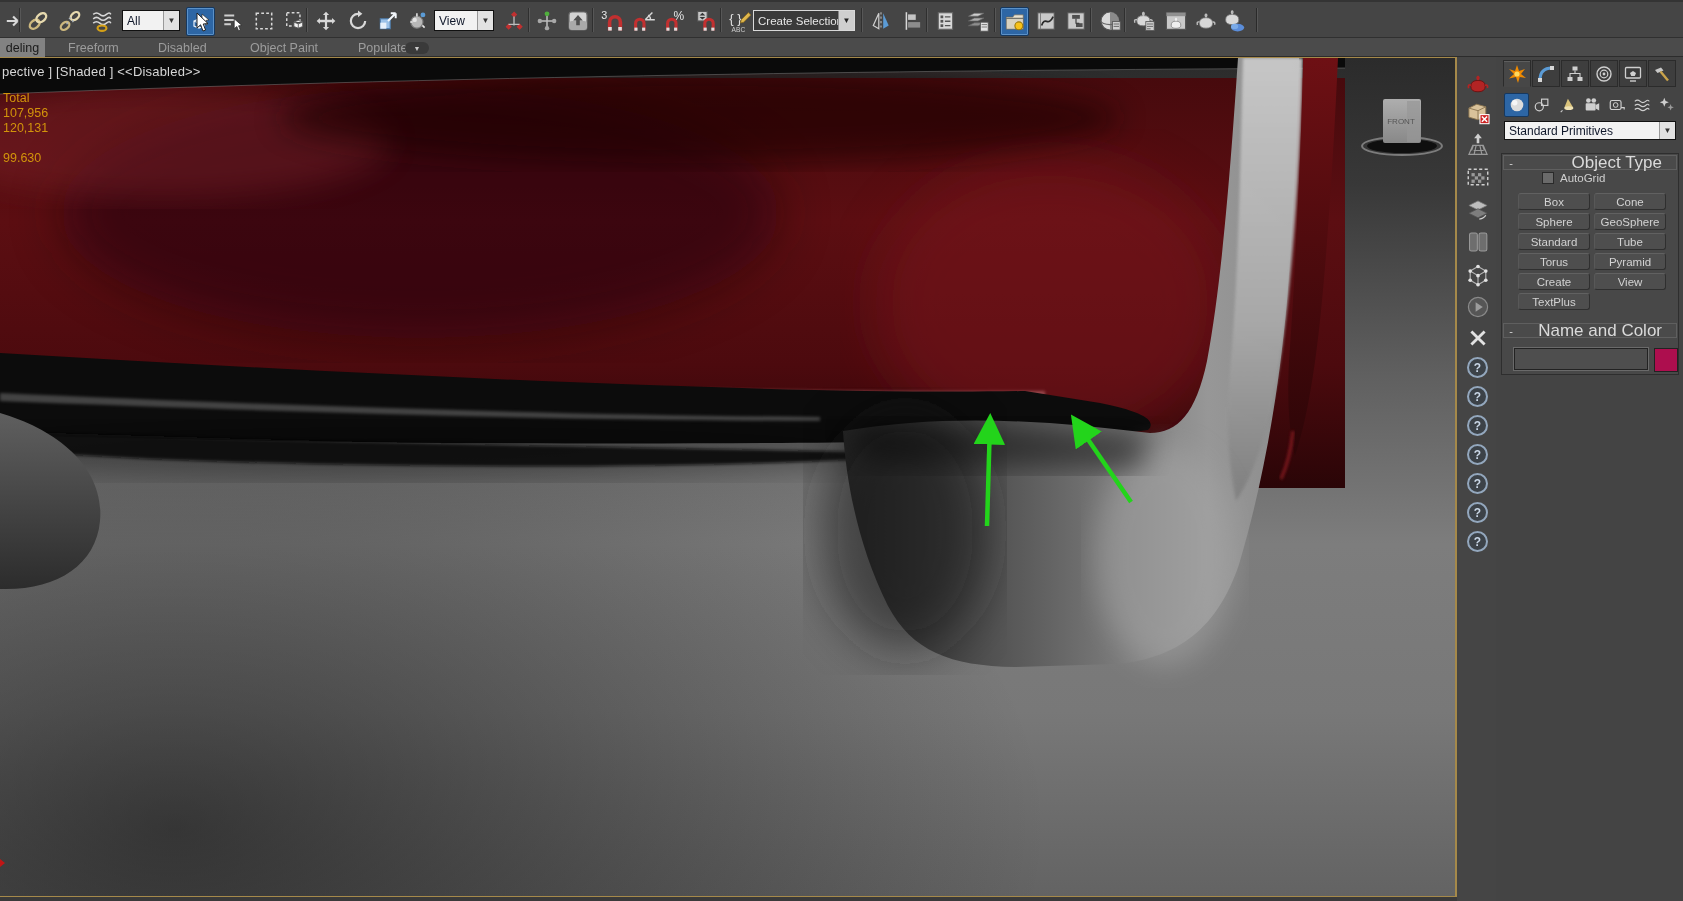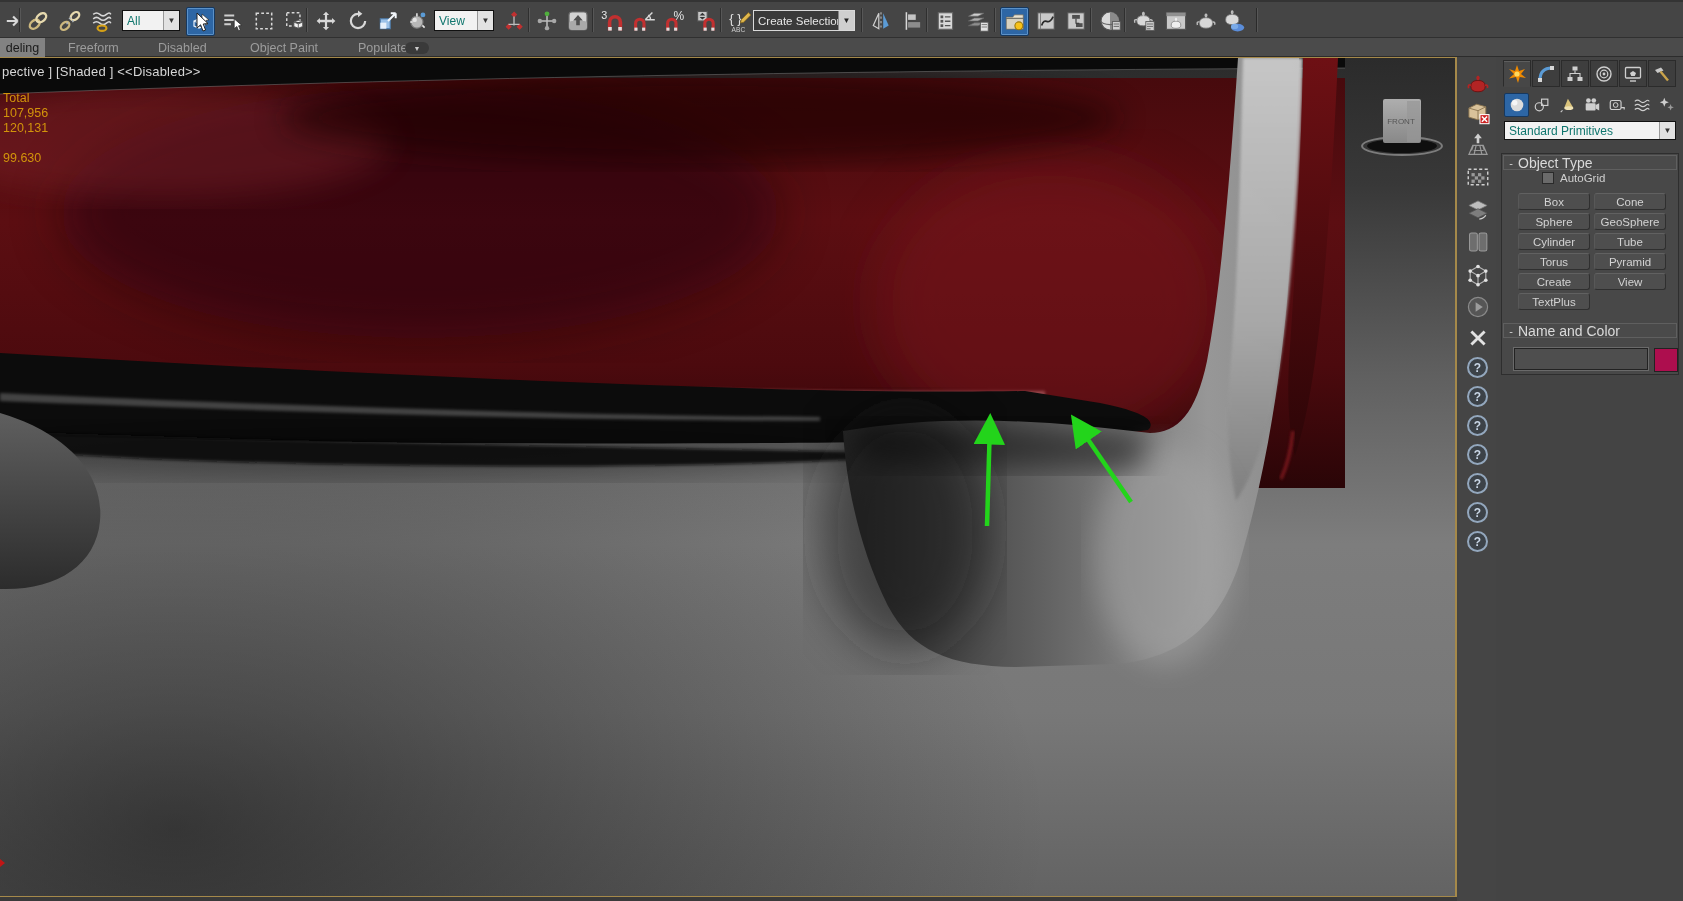--- a/index.html
+++ b/index.html
@@ -4,21 +4,21 @@
 <style>
   html,body{margin:0;padding:0;background:#2e2e2e;}
   #root{position:relative;width:1683px;height:901px;background:#444;font-family:"Liberation Sans",sans-serif;overflow:hidden;}
   
   #main-toolbar{position:absolute;left:0;top:0;width:1683px;height:38px;background:#454545;border-top:2px solid #343434;border-bottom:1px solid #303030;box-sizing:border-box;}
   .tbi{position:absolute;top:5px;width:27px;height:27px;display:flex;align-items:center;justify-content:center;border-radius:2px;}
   .tbi svg{display:block;}
   .tbi.active{background:#2d66a5;border:1px solid #16385f;box-shadow:inset 0 0 0 1px #5b91c8;}
   .tbsep{position:absolute;top:6px;width:1px;height:24px;background:#2f2f2f;border-right:1px solid #575757;}
   .combo{position:absolute;top:8px;height:21px;background:#f2f2f2;border:1px solid #111;display:flex;align-items:center;box-sizing:border-box;}
-  .combo .cval{flex:1;padding:0 4px;font-size:12px;color:#0f766e;white-space:nowrap;overflow:hidden;}
+  .combo .cval{flex:1;padding:0 4px;font-size:12px;color:#0f172a;white-space:nowrap;overflow:hidden;}
   .combo .chev{width:15px;height:100%;display:flex;align-items:center;justify-content:center;font-size:8px;color:#333;border-left:1px solid #999;background:#e2e2e2;}
   .combo.dark{background:#3a3a3a;border:1px solid #d9d9d9;}
   .combo.dark .cval{color:#e6e6e6;font-size:11.5px;}
   .combo.dark .chev{background:#cfcfcf;color:#222;border-left:1px solid #888;}
   
   #ribbon{position:absolute;left:0;top:38px;width:1683px;height:19px;background:#4b4b4b;border-bottom:1px solid #2c2c2c;box-sizing:border-box;}
   .rtab{position:absolute;top:0;height:19px;display:flex;align-items:center;justify-content:center;font-size:12.5px;color:#9c9c9c;padding:0 10px;}
   .rtab.active{background:#828282;color:#1a1a1a;}
   #ribbon-overflow{position:absolute;left:405px;top:4px;width:24px;height:12px;background:#3a3a3a;border-radius:6px;display:flex;align-items:center;justify-content:center;color:#ccc;font-size:7px;}
   
@@ -34,21 +34,21 @@
   
   #cmd-panel{position:absolute;left:1497px;top:57px;width:186px;height:844px;background:#444;}
   .ptab{position:absolute;top:3px;width:28px;height:27px;background:#3e3e3e;border:1px solid #2b2b2b;display:flex;align-items:center;justify-content:center;box-sizing:border-box;}
   .ptab.active{background:#474747;border-bottom:1px solid #474747;box-shadow:inset 0 1px 0 #5e5e5e;}
   .psub{position:absolute;top:36px;width:25px;height:24px;display:flex;align-items:center;justify-content:center;border-radius:2px;}
   .psub.active{background:#2d66a5;border:1px solid #16385f;box-sizing:border-box;}
   #cat-dropdown{position:absolute;left:7px;top:64px;width:172px;}
   .rollout{position:absolute;left:4px;width:178px;border:1px solid #2e2e2e;background:#484848;box-sizing:border-box;}
   .rhead{height:15px;margin:1px;background:#4a4a4a;border:1px solid #5f5f5f;display:flex;align-items:center;box-sizing:border-box;}
   .rhead .minus{width:14px;text-align:center;color:#d6d6d6;font-size:11px;}
-  .rhead .rtitle{flex:1;text-align:left;color:#dadada;font-size:14px;margin-right:14px;}
+  .rhead .rtitle{flex:1;text-align:right;color:#dadada;font-size:17px;margin-right:14px;}
   .objbtn{position:absolute;width:72px;height:17px;background:#4e4e4e;border:1px solid #2f2f2f;border-top-color:#616161;border-left-color:#585858;border-radius:3px;color:#d2d2d2;font-size:11.5px;display:flex;align-items:center;justify-content:center;box-sizing:border-box;}
   .cbrow{position:absolute;left:40px;top:18px;display:flex;align-items:center;gap:6px;}
   .cbox{width:12px;height:12px;background:#6a6a6a;border:1px solid #2a2a2a;box-sizing:border-box;}
   .cblabel{font-size:11.5px;color:#cfcfcf;}
   #name-field{position:absolute;left:12px;top:26px;width:134px;height:22px;background:#4e4e4e;border:1px solid #222;box-shadow:0 0 0 1px #6a6a6a;box-sizing:border-box;}
   #color-swatch{position:absolute;left:152px;top:26px;width:22px;height:22px;background:#ad0e4e;border:1px solid #222;}
   
   #mouse-cursor{position:absolute;left:196px;top:12px;z-index:50;}
 </style>
 </head>
@@ -647,21 +647,21 @@
       <span class="rtitle">Object Type</span>
     </div>
     <div class="cbrow">
       <span class="cbox"></span>
       <span class="cblabel">AutoGrid</span>
     </div>
     <div class="objbtn" style="left:16px;top:39px">Box</div>
     <div class="objbtn" style="left:92px;top:39px">Cone</div>
     <div class="objbtn" style="left:16px;top:59px">Sphere</div>
     <div class="objbtn" style="left:92px;top:59px">GeoSphere</div>
-    <div class="objbtn" style="left:16px;top:79px">Cylinder</div>
+    <div class="objbtn" style="left:16px;top:79px">Standard</div>
     <div class="objbtn" style="left:92px;top:79px">Tube</div>
     <div class="objbtn" style="left:16px;top:99px">Torus</div>
     <div class="objbtn" style="left:92px;top:99px">Pyramid</div>
     <div class="objbtn" style="left:16px;top:119px">Create</div>
     <div class="objbtn" style="left:92px;top:119px">View</div>
     <div class="objbtn" style="left:16px;top:139px">TextPlus</div>
   </div>
 
   <div class="rollout" style="top:264px;height:57px;background:transparent;border-color:transparent">
     <div class="rhead">

